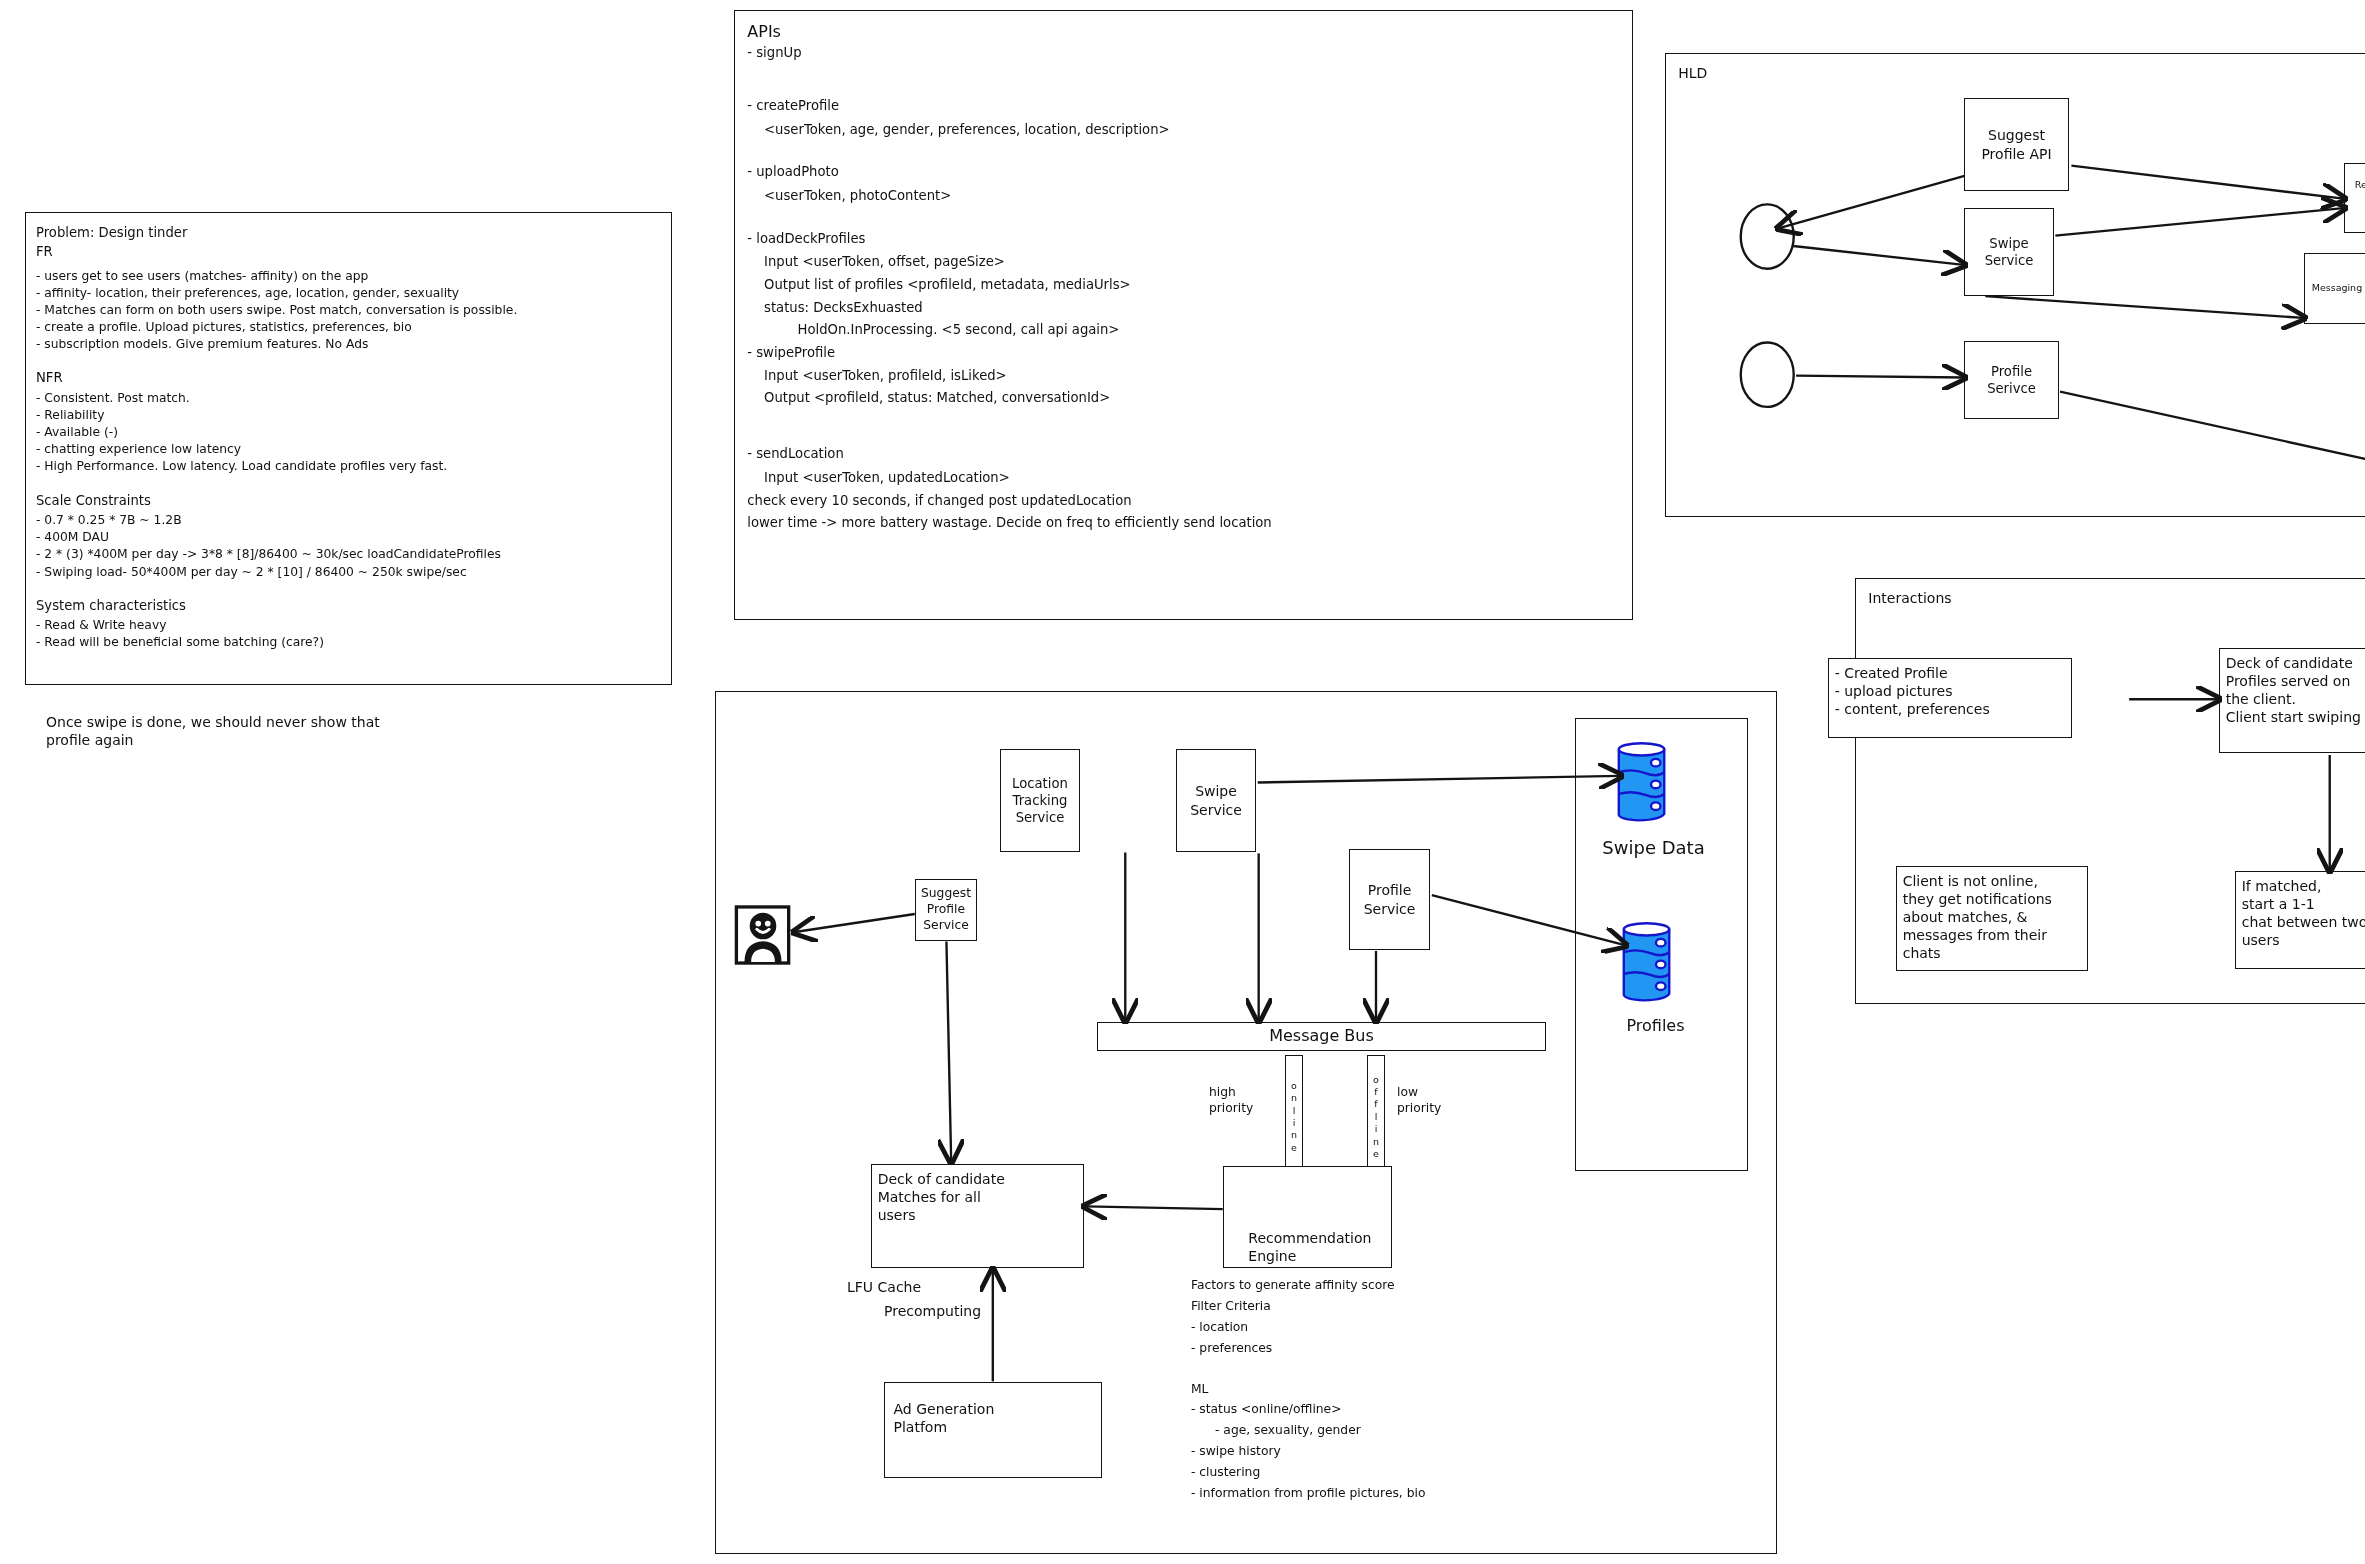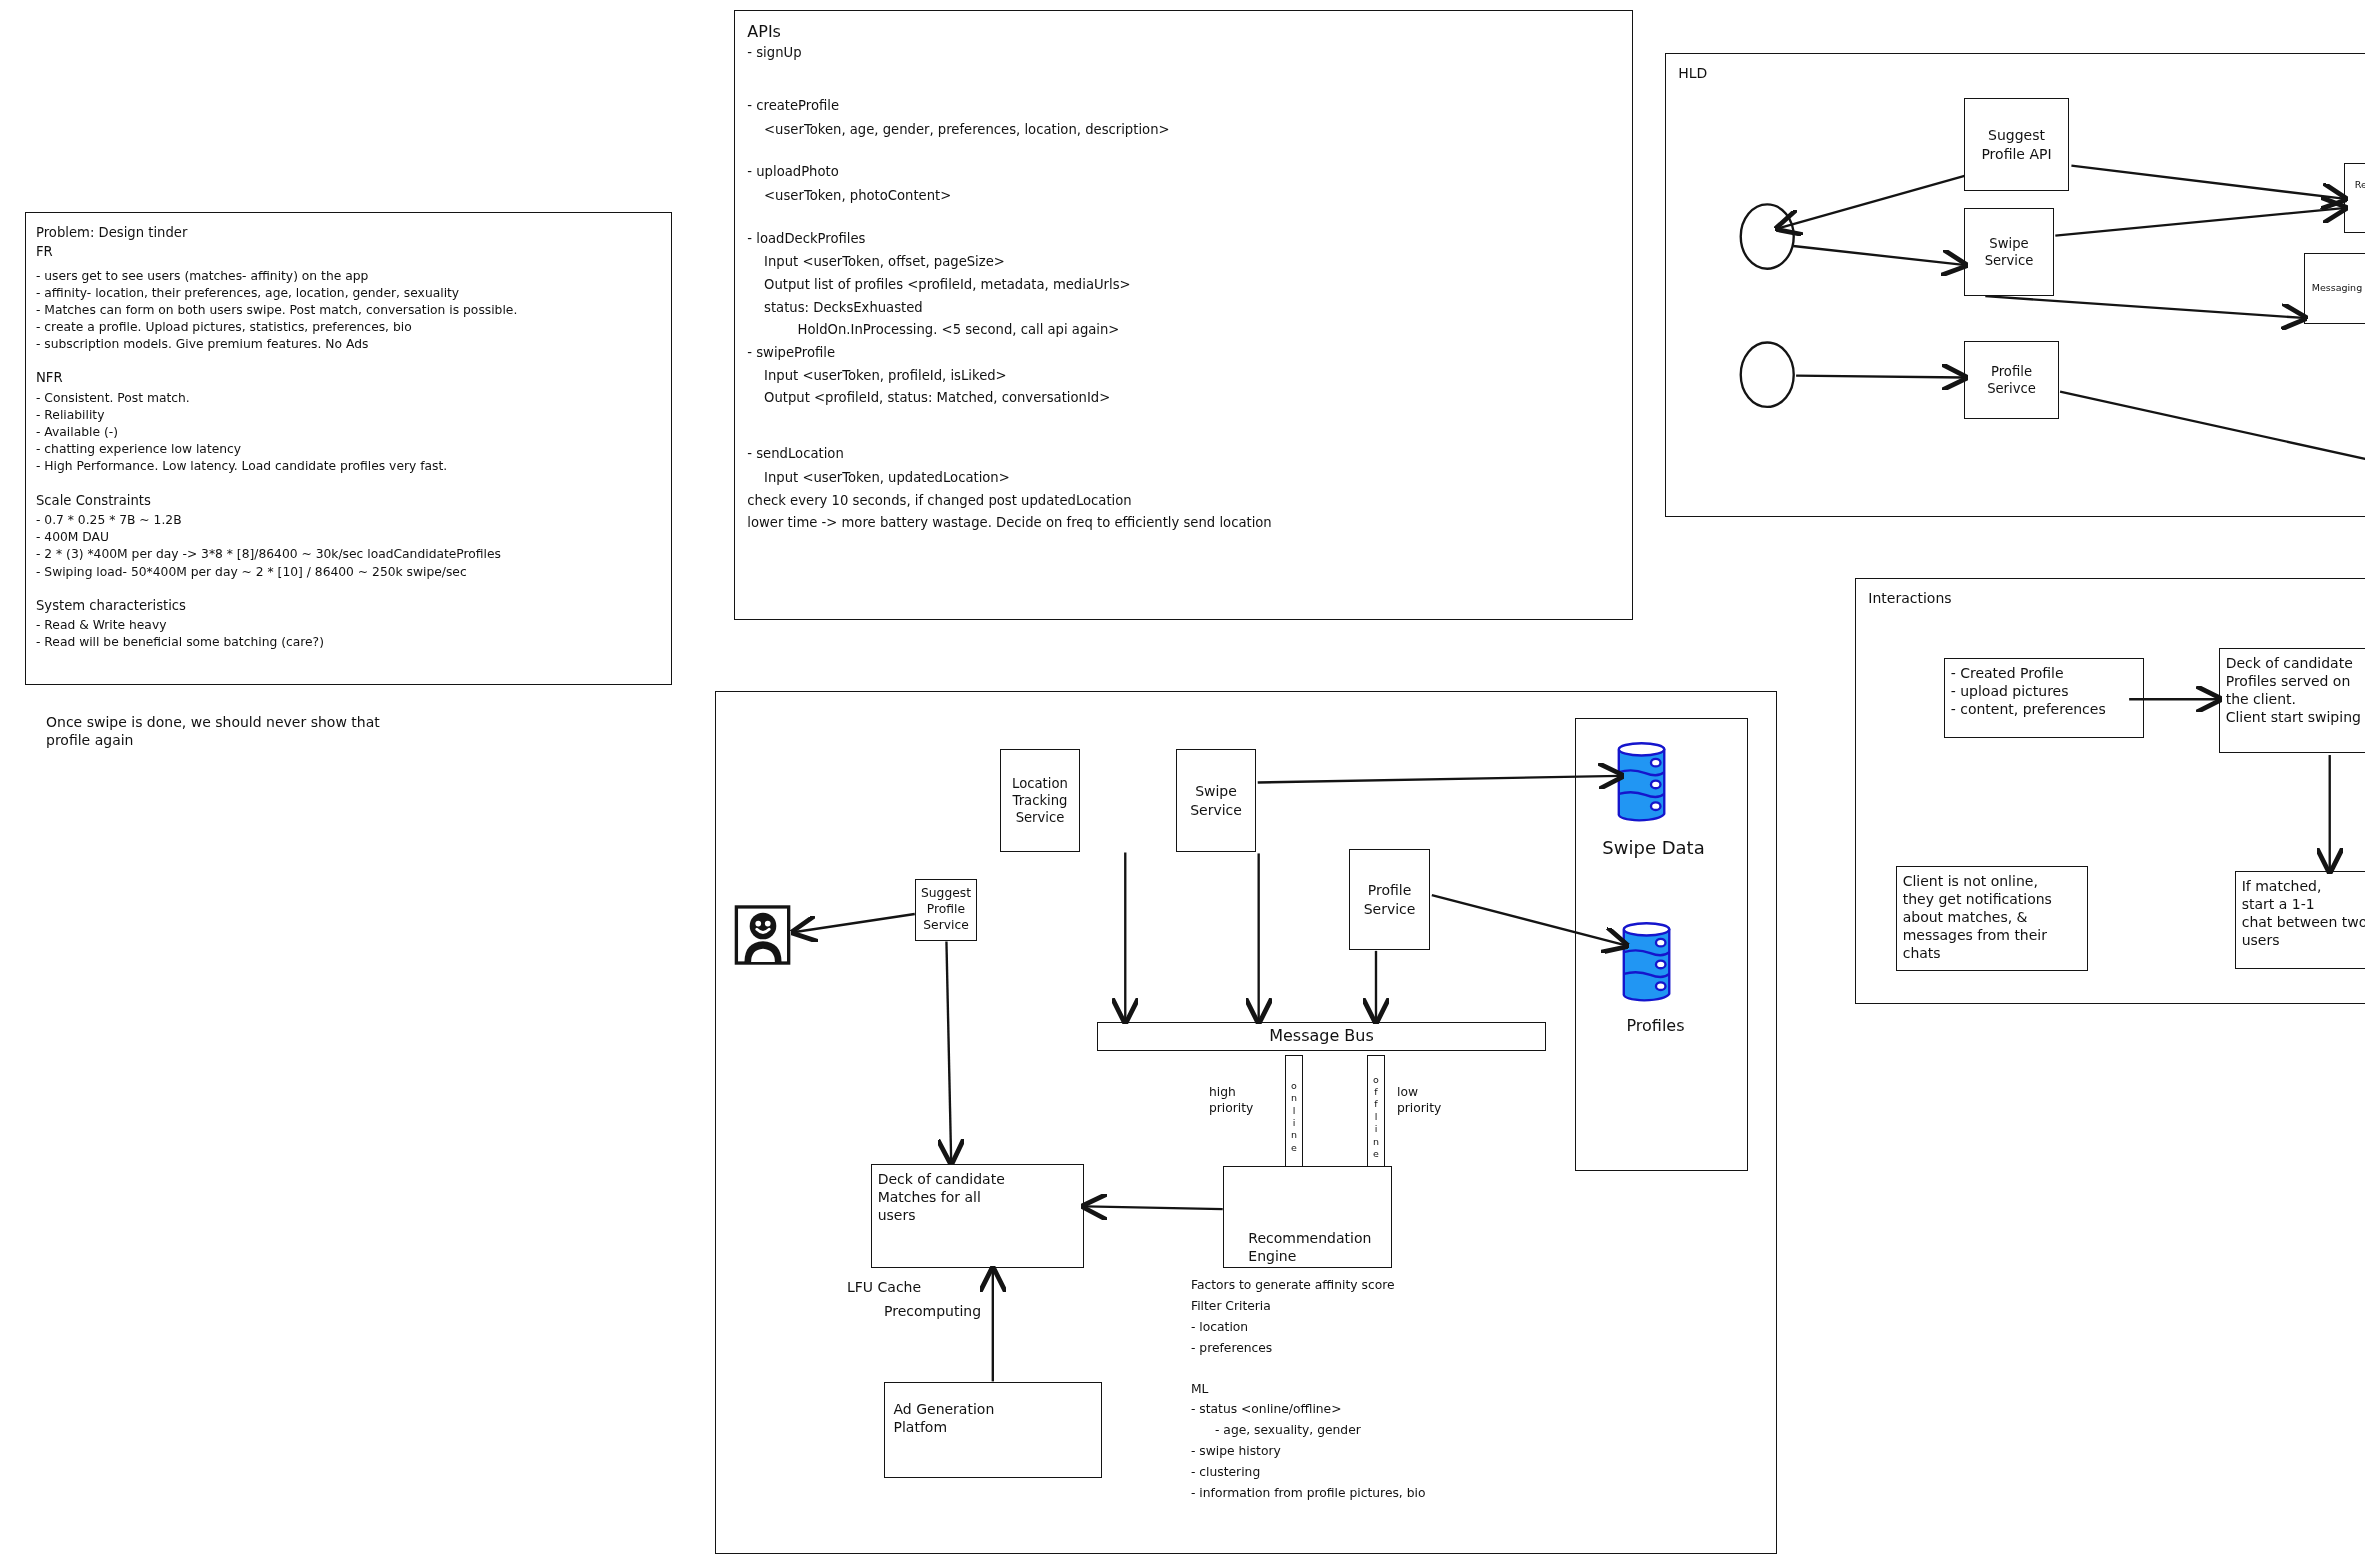--- a/index.html
+++ b/index.html
@@ -104,21 +104,21 @@
 </div>
 
 <div class="box ctr" style="left:2304px;top:253px;width:104px;height:71px;font-size:9.5px;">
   <span>Messaging Service</span>
 </div>
 
 <div class="panel" style="left:1855px;top:578px;width:757px;height:426px;">
   <div class="lbl f30" style="left:12.3px;top:10.4px;">Interactions</div>
 </div>
 
-<div class="box f30" style="left:1944px;top:658px;width:200px;height:80px;">
+<div class="box f30" style="left:1828px;top:658px;width:244px;height:80px;">
   <span>- Created Profile
 - upload pictures
 - content, preferences</span>
 </div>
 
 <div class="box f30" style="left:2219px;top:648px;width:209px;height:105px;">
   <span>Deck of candidate
 Profiles served on
 the client.
 Client start swiping</span>

